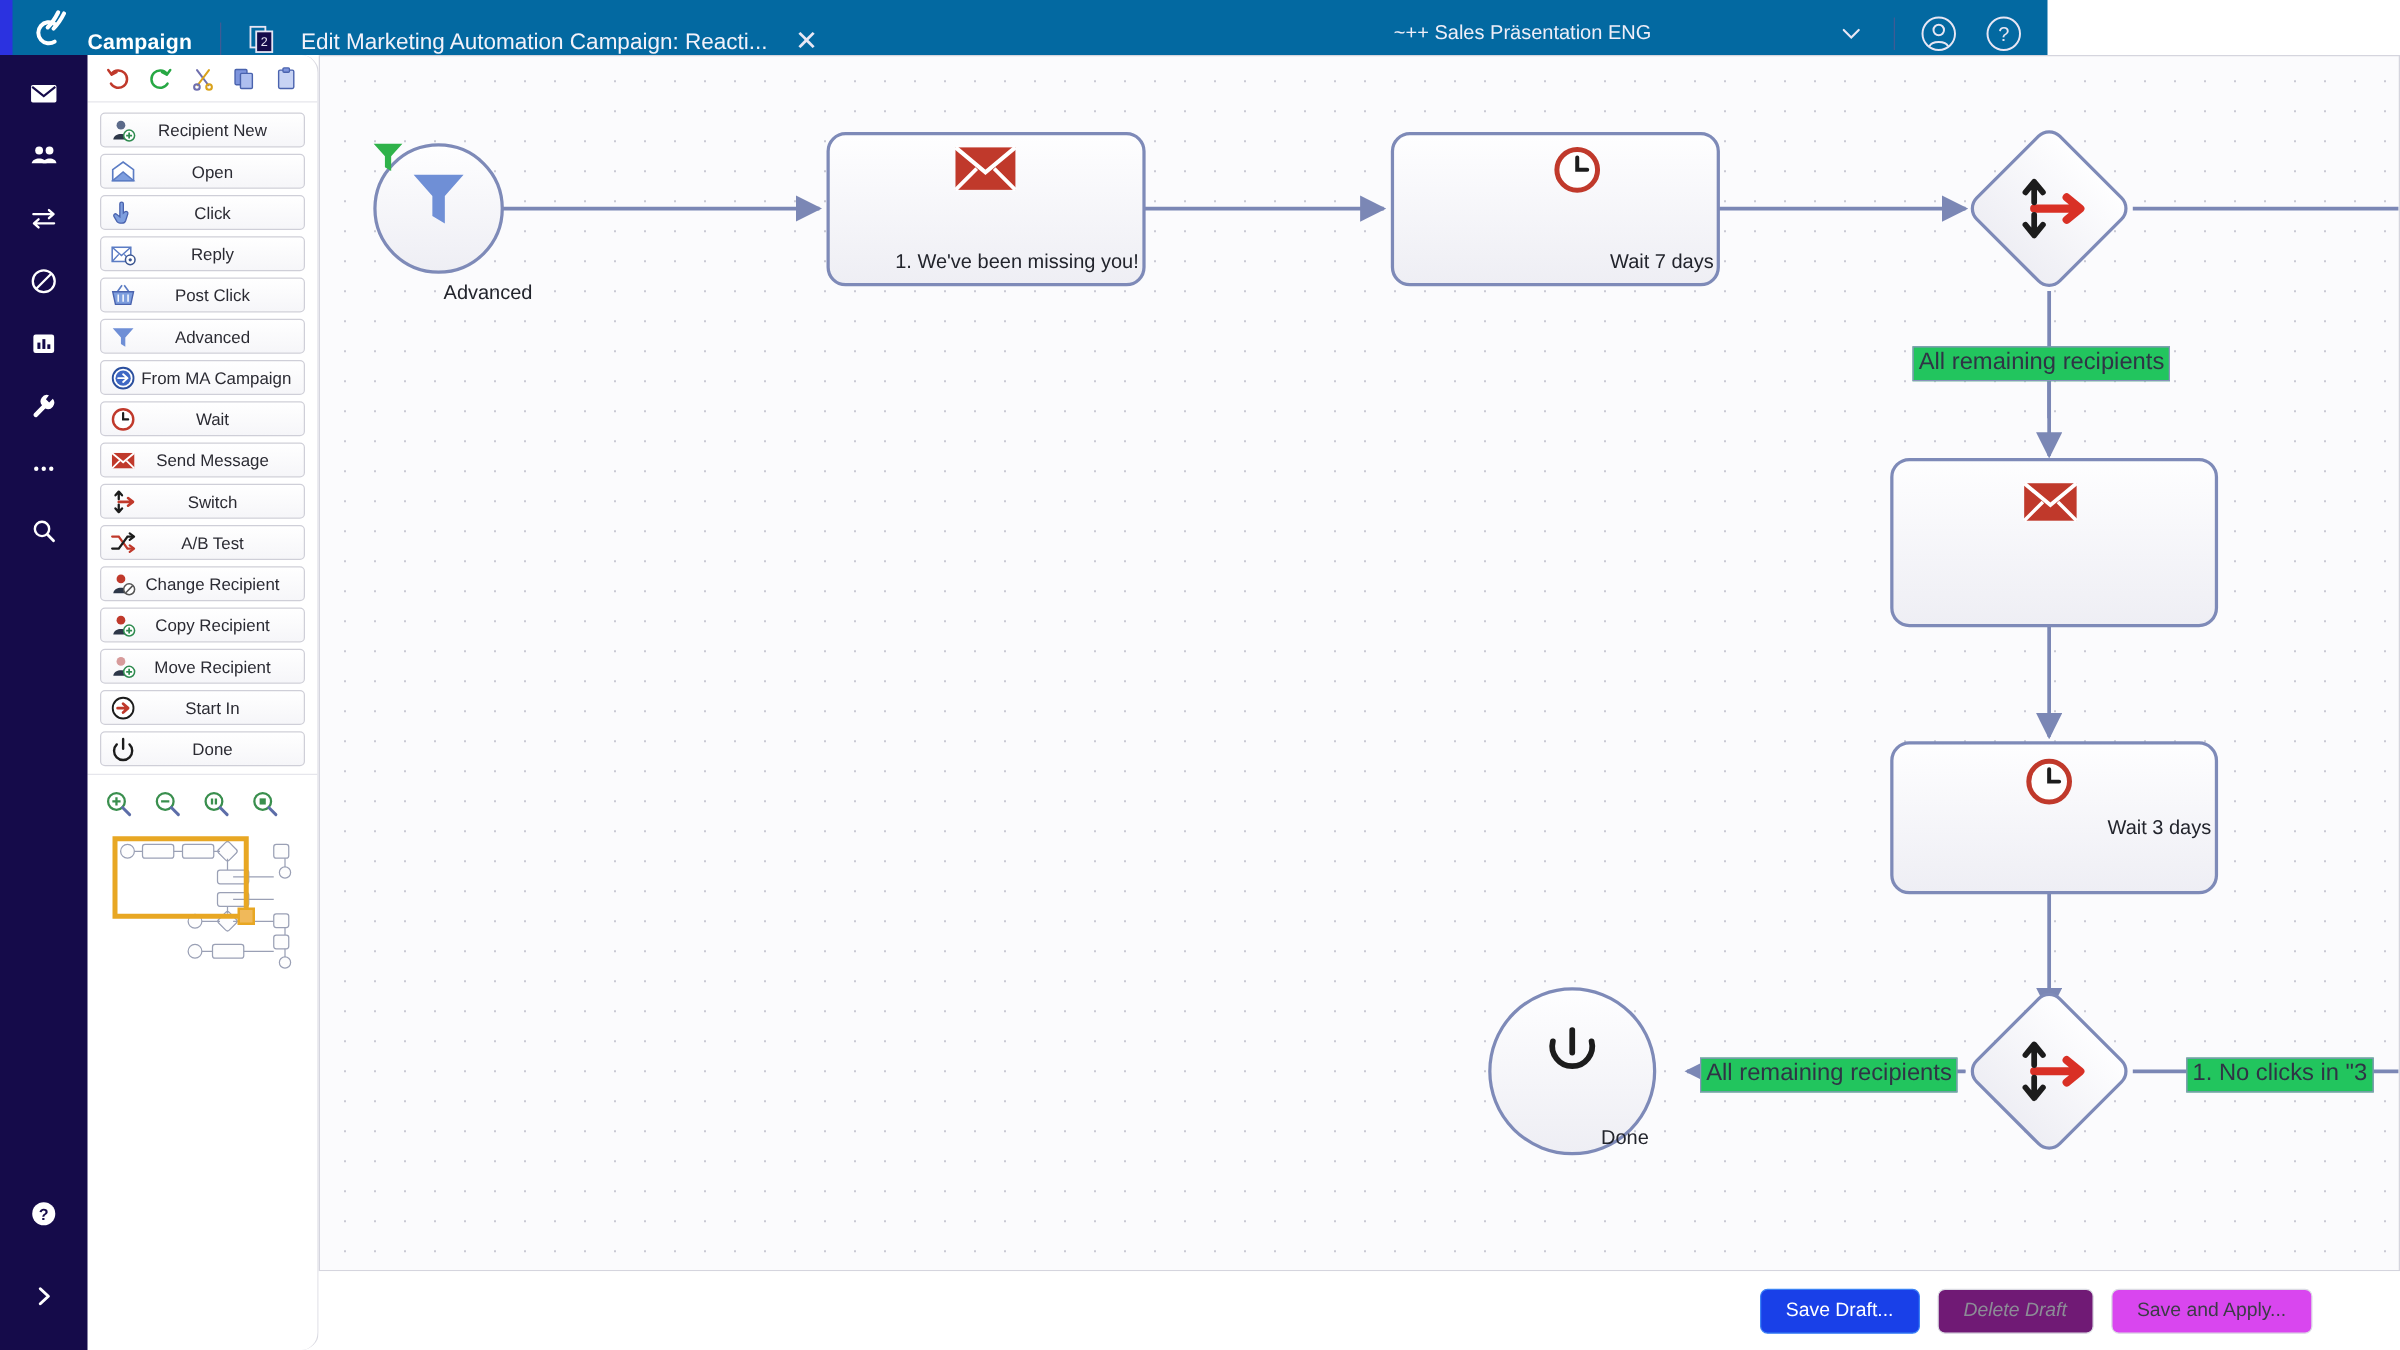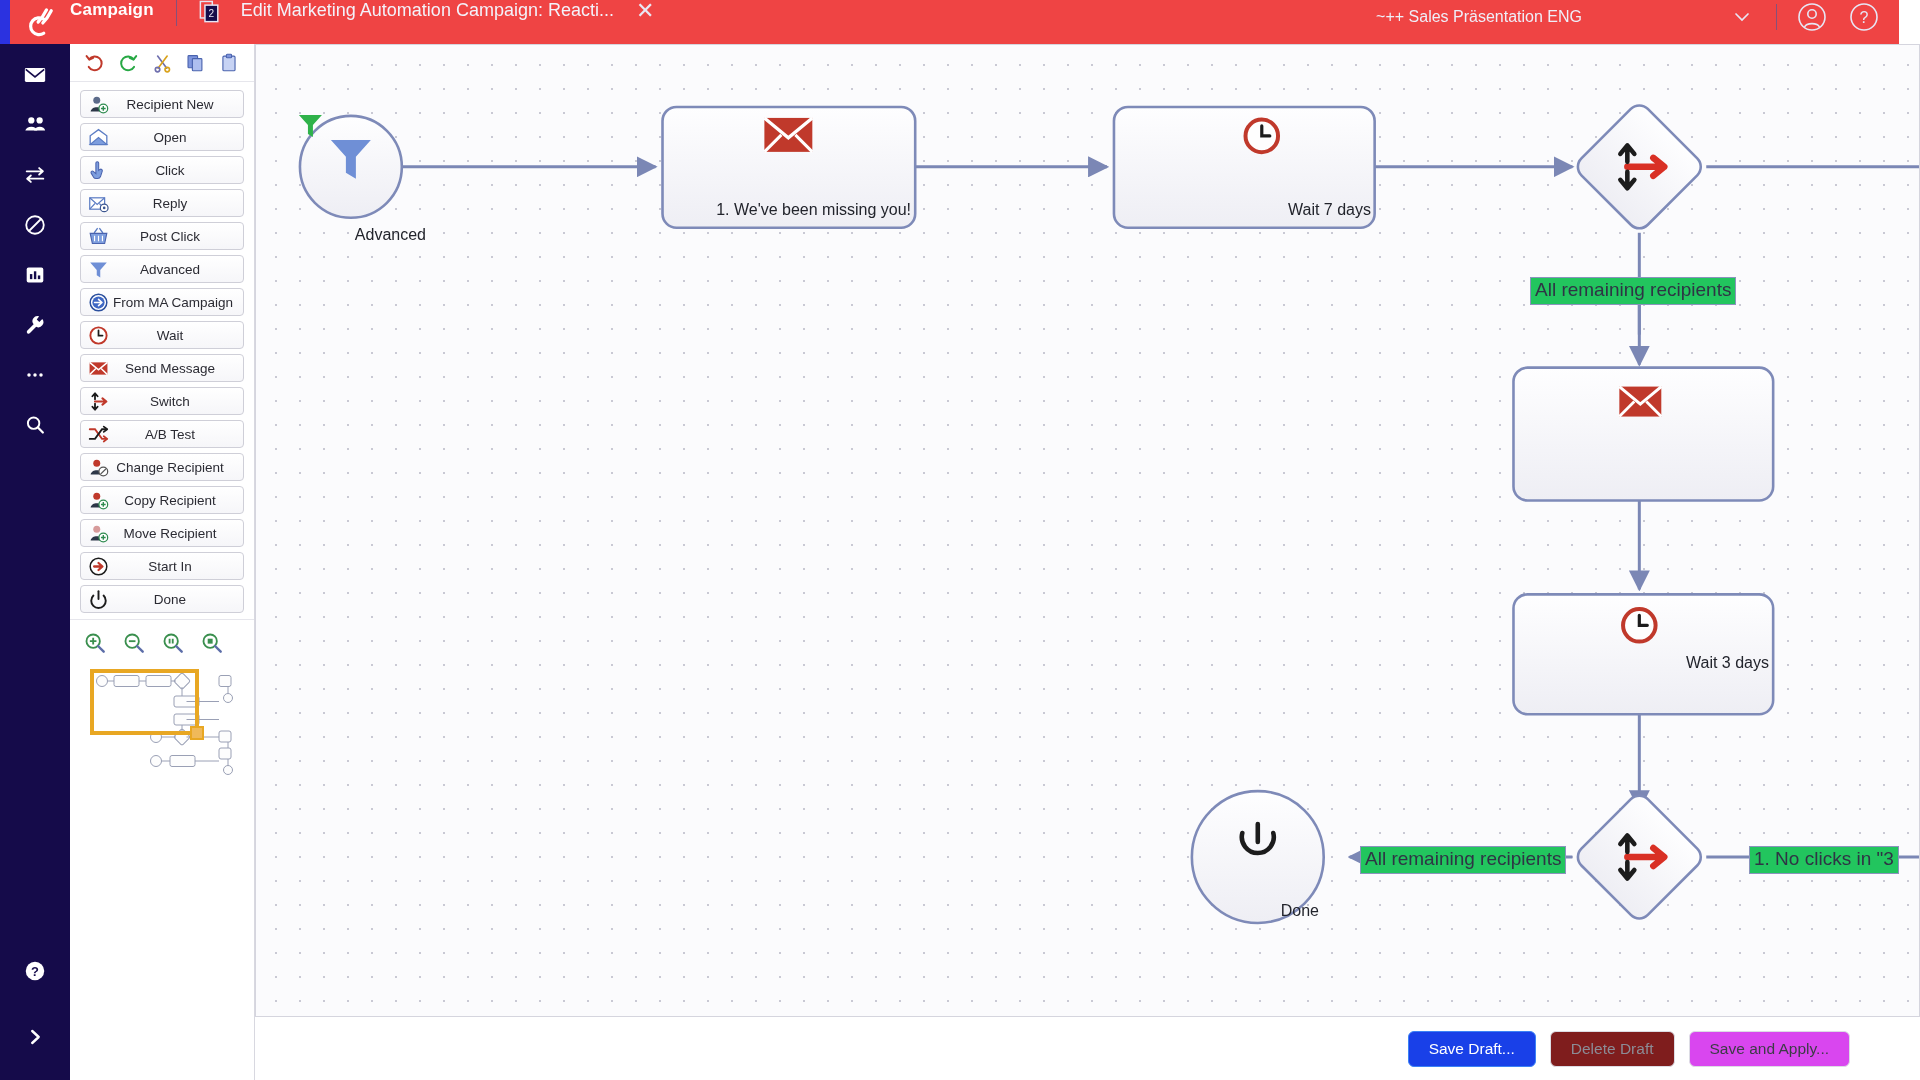--- a/index.html
+++ b/index.html
@@ -6,23 +6,23 @@
   html, body {
     width: 1920px; height: 1080px;
     overflow: hidden;
     font-family: "Liberation Sans", sans-serif;
     background: #ffffff;
   }
 
   
   #topbar {
     position: absolute; top: 0; left: 0;
-    width: 1899px; height: 44px;
-    background: #ef4444;
-    display: flex; align-items: flex-start;
+    width: 1638px; height: 44px;
+    background: #0369a1;
+    display: flex; align-items: flex-end;
     color: #fff;
     z-index: 40;
   }
   #brand-stripe {
     width: 10px; height: 44px; background: #2b32e0;
     flex: 0 0 10px;
   }
   #logo-box {
     width: 60px; height: 44px;
     display: flex; align-items: center; justify-content: center;
@@ -78,20 +78,21 @@
     position: absolute; bottom: 18px; left: 0; width: 70px;
   }
 
   
   #palette {
     position: absolute; top: 44px; left: 70px;
     width: 185px; height: 1036px;
     background: #ffffff;
     border-right: 1px solid #d8d8e0;
     z-index: 20;
+    border-radius: 14px;
   }
   #palette-toolbar {
     height: 38px; display: flex; align-items: center;
     gap: 13px; padding: 0 14px;
     border-bottom: 1px solid #e6e6ec;
   }
   .tb-btn { width: 22px; height: 22px; cursor: pointer; display:block; }
   #palette-list { padding: 8px 10px 0 10px; }
   .pal-item {
     height: 28px; margin-bottom: 5px;
@@ -162,21 +163,21 @@
     padding-right: 70px; gap: 14px;
     z-index: 25;
   }
   .btn {
     height: 36px; padding: 0 20px;
     border-radius: 6px; font-size: 15.5px;
     display: flex; align-items: center; justify-content: center;
     cursor: pointer; white-space: nowrap;
   }
   .btn-primary { background: #1940e8; color: #ffffff; border: 1px solid #3b82f6; }
-  .btn-ghost { background: #7f1d1d; color: #8c8c96; border: 1px solid #dcdce4; }
+  .btn-ghost { background: #701a75; color: #8c8c96; border: 1px solid #dcdce4; font-style: italic; }
   .btn-ghost2 { background: #d946ef; color: #3c3c46; border: 1px solid #dcdce4; }
 </style>
 </head>
 <body>
 
 <div id="topbar">
   <div id="brand-stripe"></div>
   <div id="logo-box">
     <svg id="logo-glyph" viewBox="0 0 32 32">
       <path d="M23 3 C20 9 17 13 14 16" stroke="#fff" stroke-width="3.4" fill="none" stroke-linecap="round"></path>

